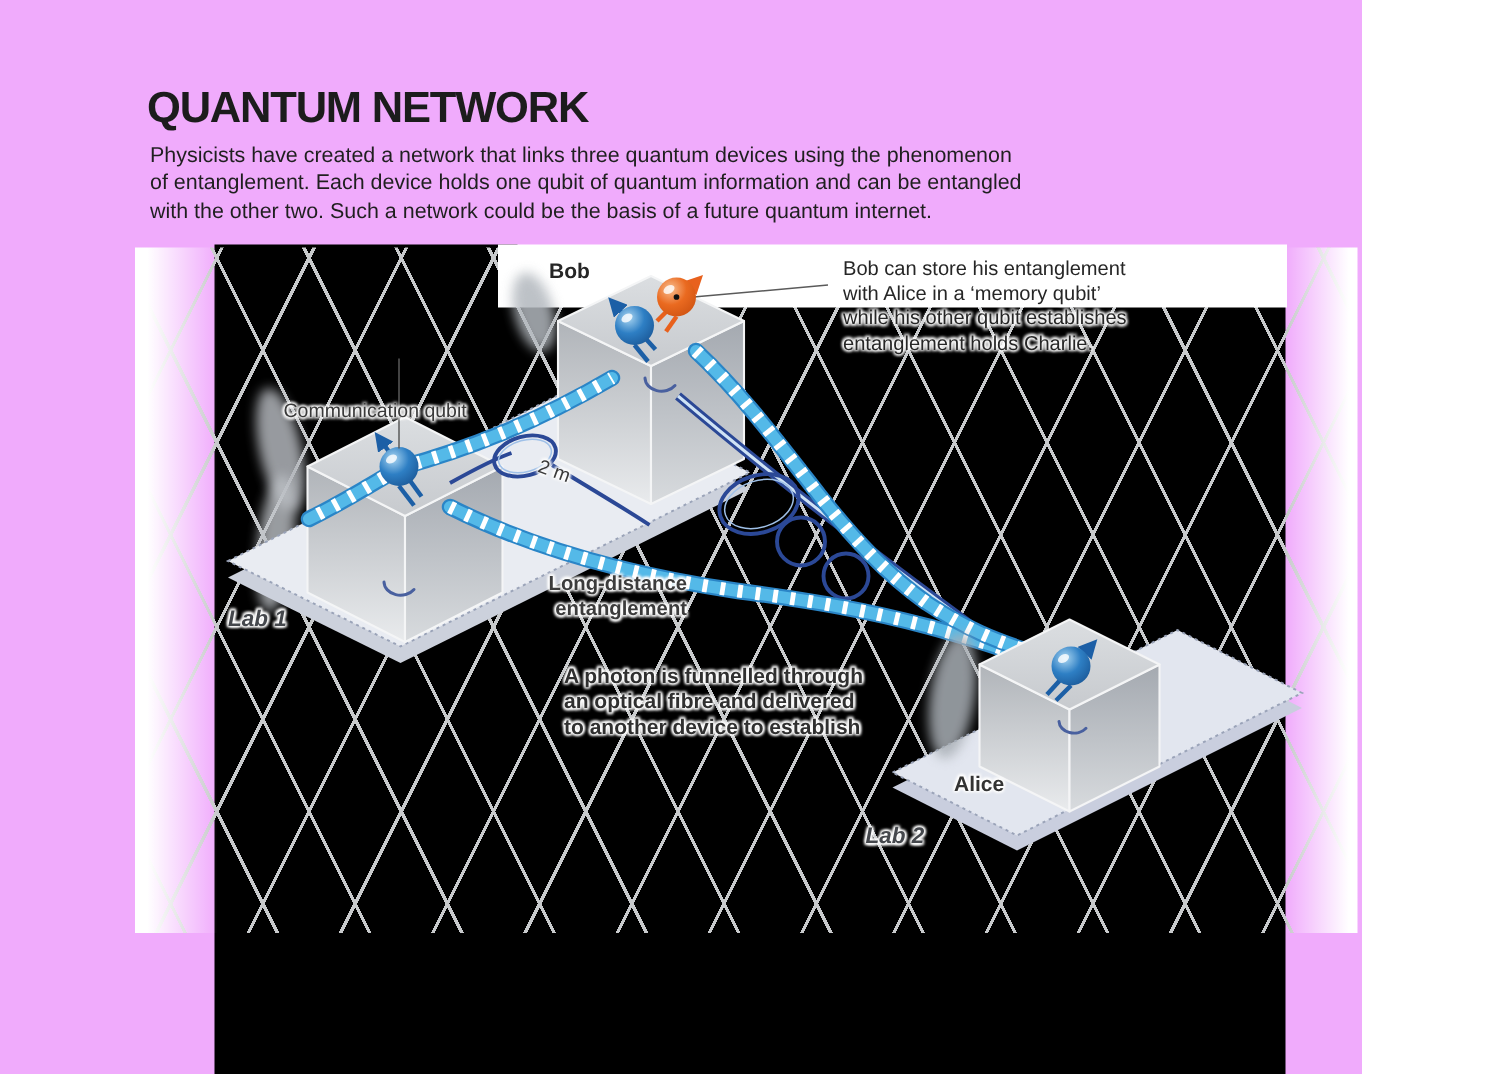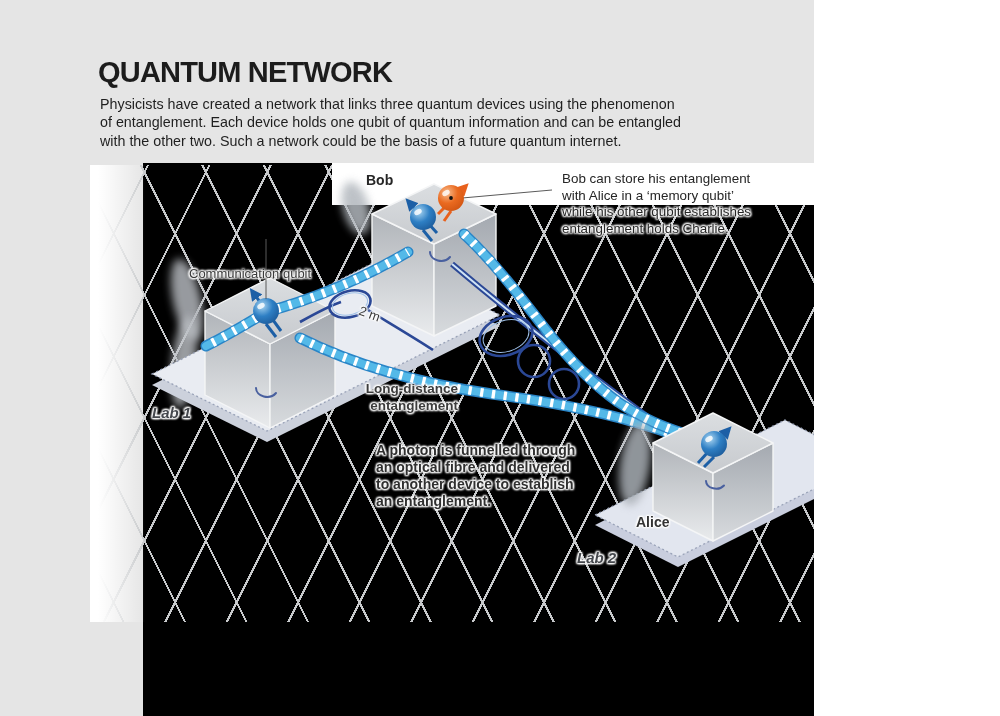--- a/index.html
+++ b/index.html
@@ -1,17 +1,17 @@
 <!DOCTYPE html>
 <html><head>
 <meta charset="utf-8">
 <style>
   html,body{margin:0;padding:0;background:#ffffff;}
-  #stage{position:relative;width:814px;height:716px;overflow:hidden;
-         font-family:"Liberation Sans", sans-serif;background:#e5e5e5;}
+  #stage{position:relative;width:908px;height:716px;overflow:hidden;
+         font-family:"Liberation Sans", sans-serif;background:#f0abfc;}
   
   .blk{position:absolute;background:#000;z-index:1;}
   
   #grid{position:absolute;left:95px;top:165px;width:805px;height:457px;z-index:2;
     background-image:
       repeating-linear-gradient(116.565deg, rgba(0,0,0,0) 0px, rgba(0,0,0,0) 46.3px,
         #c8cacc 46.3px, #c8cacc 48.5px, rgba(0,0,0,0) 48.5px, rgba(0,0,0,0) 55px),
       repeating-linear-gradient(63.435deg, rgba(0,0,0,0) 0px, rgba(0,0,0,0) 24.4px,
         #c8cacc 24.4px, #c8cacc 26.6px, rgba(0,0,0,0) 26.6px, rgba(0,0,0,0) 55px);
   }
@@ -232,21 +232,20 @@
 
   <div class="lbl halo" id="long-dist">
     <div>Long-distance</div>
     <div>entanglement</div>
   </div>
 
   <div class="lbl halo" id="photon-text">
     <div>A photon is funnelled through</div>
     <div>an optical fibre and delivered</div>
     <div>to another device to establish</div>
-    <div>an entanglement.</div>
   </div>
 
   <div class="lbl halo" id="alice-label">Alice</div>
 
   <div class="lbl halo" id="lab1-label">Lab 1</div>
 
   <div class="lbl halo" id="lab2-label">Lab 2</div>
 
 </div>
 

